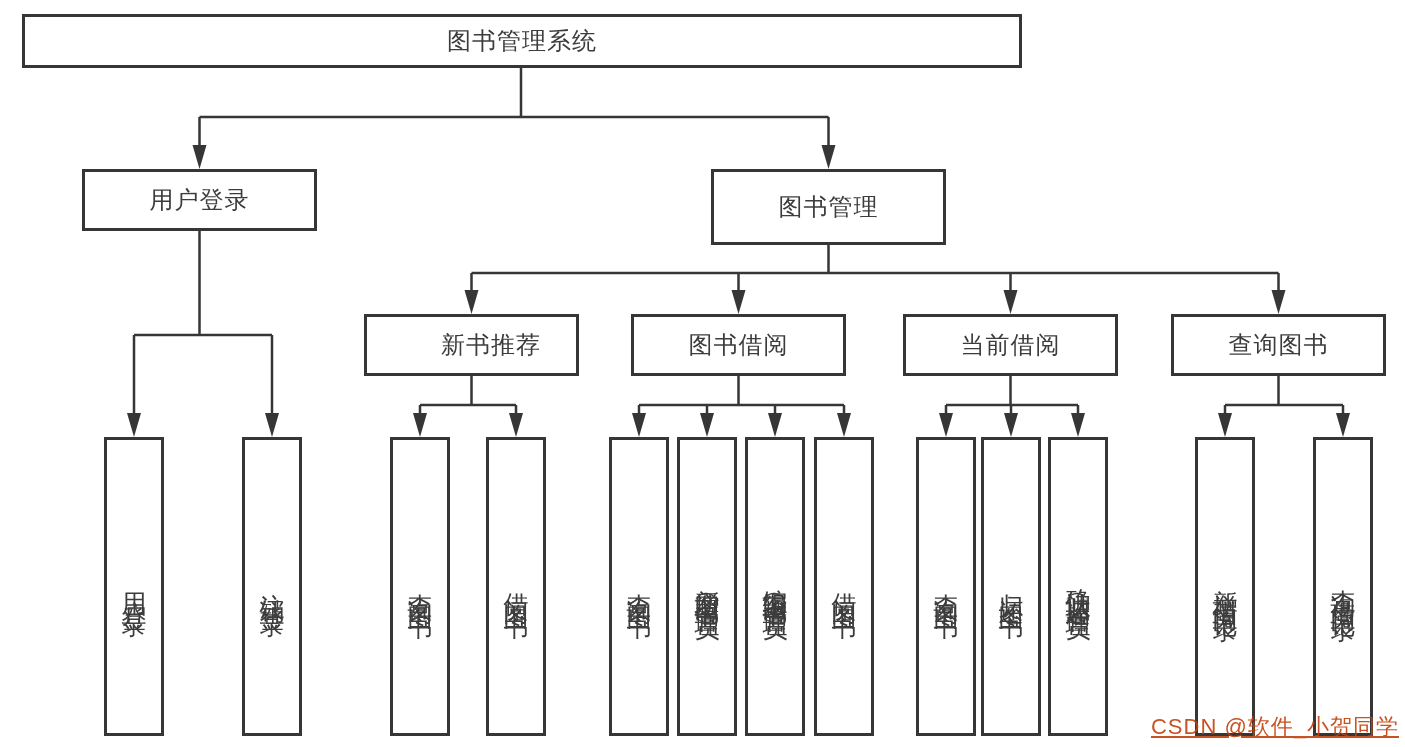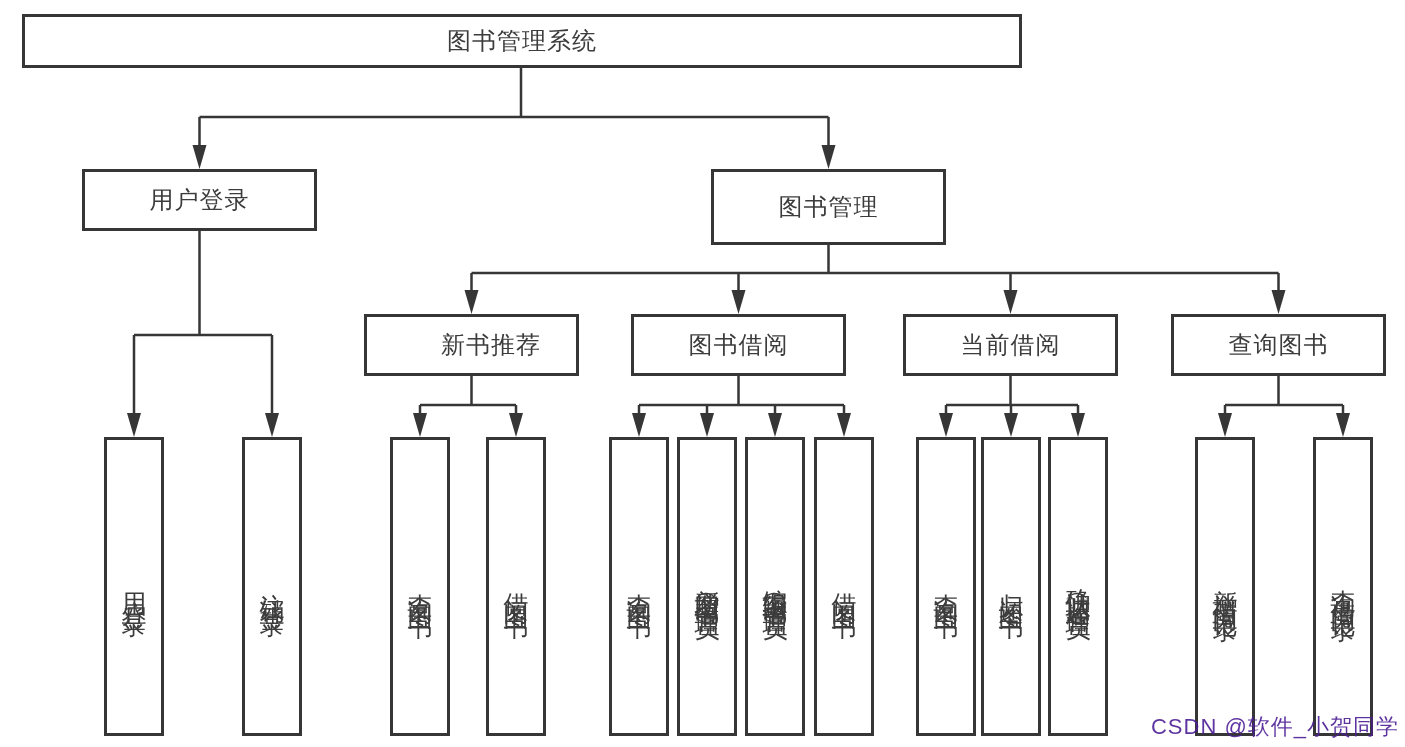--- a/index.html
+++ b/index.html
@@ -42,24 +42,25 @@
     width: 60px;
     top: 437px;
     height: 299px;
     text-align: center;
   }
   .watermark {
     position: absolute;
     right: 6px;
     bottom: 5px;
     font-size: 22px;
-    color: #4c1d95;
+    color: #c2410c;
     opacity: 0.9;
     z-index: 3;
     letter-spacing: 1px;
+    text-decoration: underline;
   }
 </style>
 </head>
 <body>
 
 <div id="canvas">
 
   <svg id="wires" width="1405" height="747" viewBox="0 0 1405 747">
     <g stroke="#363636" stroke-width="2.5" fill="none">
 

